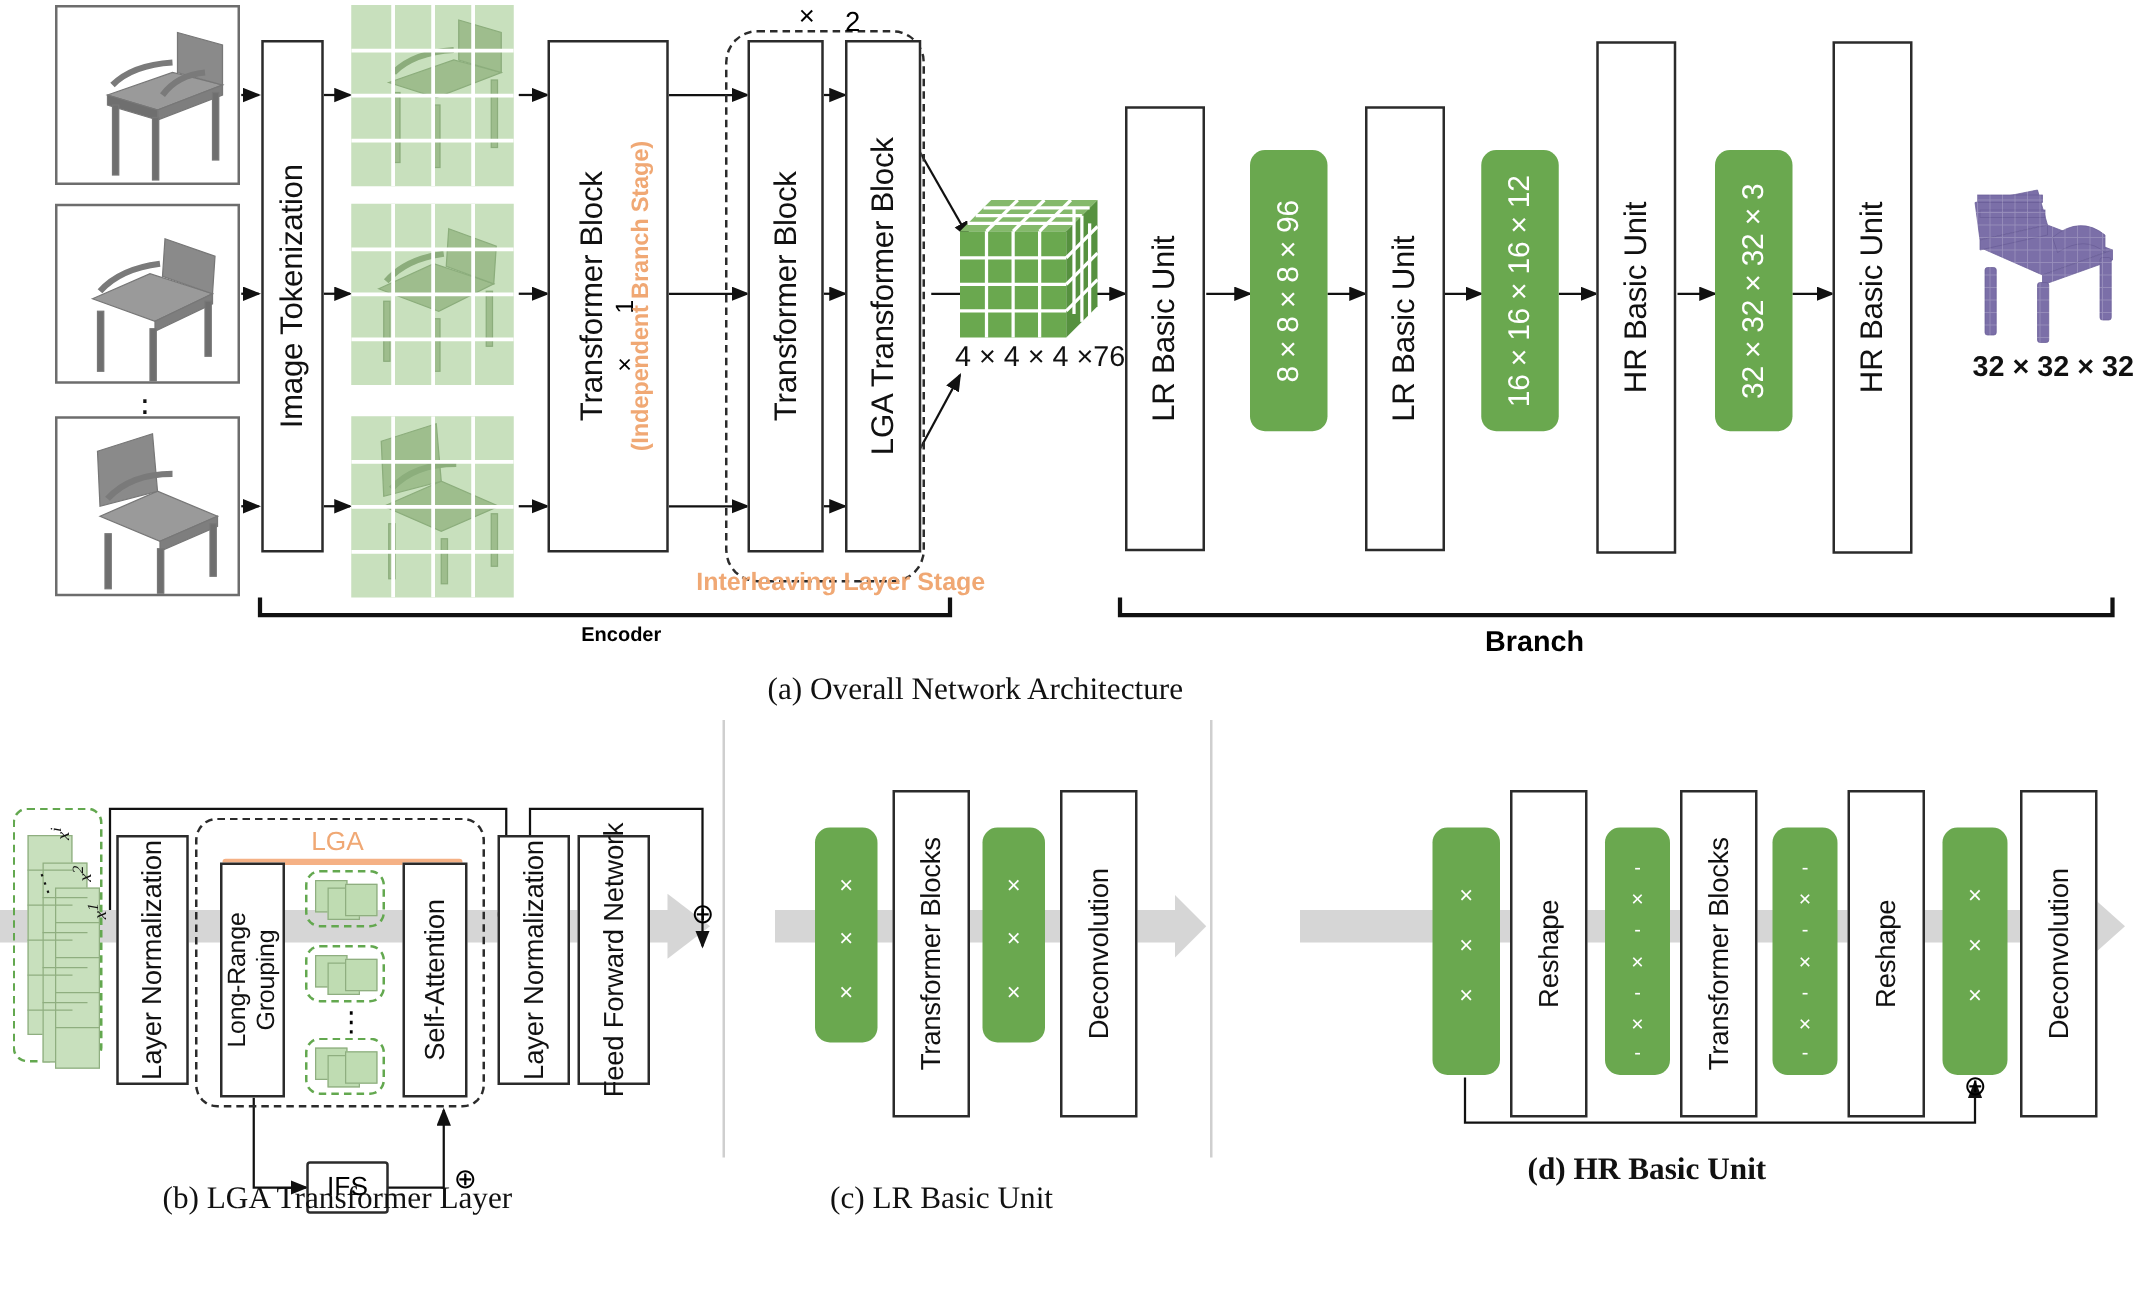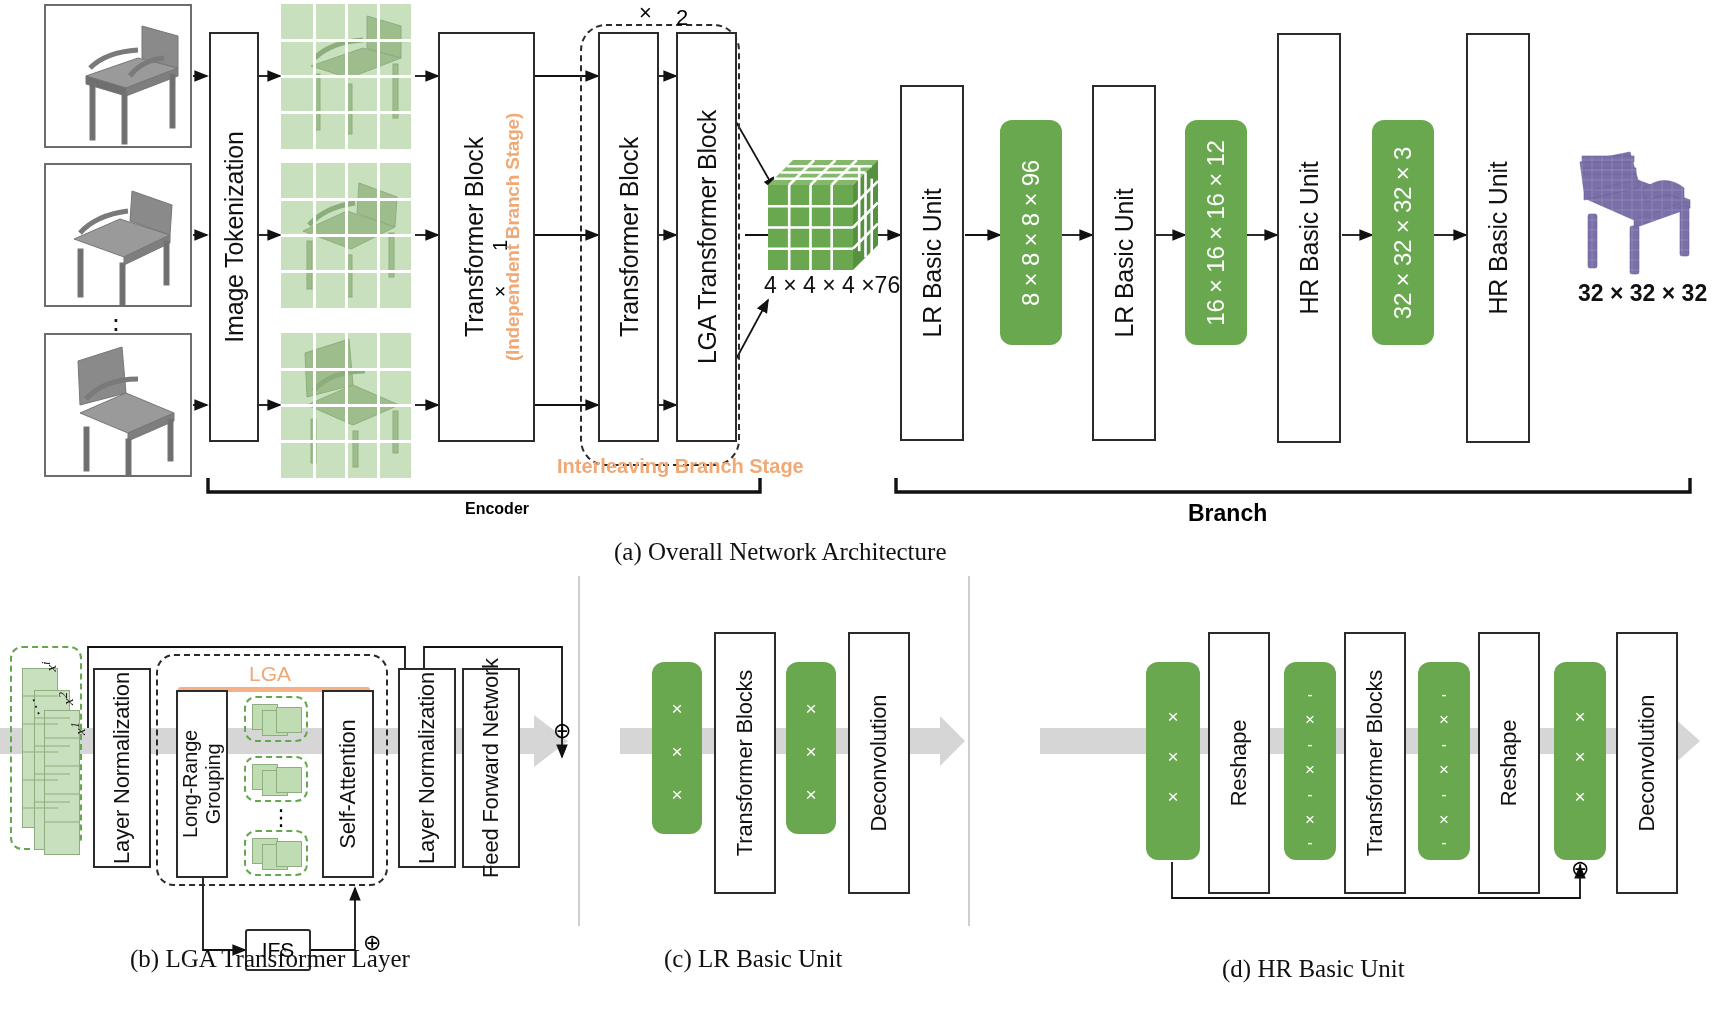--- a/index.html
+++ b/index.html
@@ -191,21 +191,21 @@
 <div class="dashedbox" style="left:580px;top:24px;width:160px;height:442px;"></div>
 <span class="abs" style="left:639px;top:0px;font-size:22px;">×</span>
 <span class="abs" style="left:676px;top:5px;font-size:22px;">2</span>
 
 <div class="box" style="left:598px;top:32px;width:61px;height:410px;">
   <div class="vlabel">Transformer Block</div>
 </div>
 <div class="box" style="left:676px;top:32px;width:61px;height:410px;">
   <div class="vlabel">LGA Transformer Block</div>
 </div>
-<div class="abs bold orange" style="left:557px;top:455px;font-size:20px;">Interleaving Branch Stage</div>
+<div class="abs bold orange" style="left:557px;top:455px;font-size:20px;">Interleaving Layer Stage</div>
 
 <div class="abs" style="left:768px;top:160px;width:110px;height:110px;">
   <svg width="110" height="110" viewBox="0 0 110 110">
     <g>
       <polygon points="0,25 85,25 85,110 0,110" fill="#6aa84f"></polygon>
       <polygon points="0,25 25,0 110,0 85,25" fill="#84b96b"></polygon>
       <polygon points="85,25 110,0 110,85 85,110" fill="#56913f"></polygon>
       <g stroke="#ffffff" stroke-width="2.6">
         <line x1="21.2" y1="25" x2="21.2" y2="110"></line>
           <line x1="42.5" y1="25" x2="42.5" y2="110"></line>
@@ -498,13 +498,13 @@
   <div class="vlabel sm">Deconvolution</div>
 </div>
 
 <svg width="1714" height="1032">
   <g stroke="#111" stroke-width="1.8" fill="none">
     <path d="M1172 862 L1172 898 L1580 898 L1580 866" marker-end="url(#ah)"></path>
   </g>
 </svg>
 <div class="abs" style="left:1571px;top:856px;font-size:22px;">⊕</div>
 
-<div class="caption" style="left:1222px;top:955px;">(d) HR Basic Unit</div>
+<div class="caption" style="left:1222px;top:922px;font-weight:bold;">(d) HR Basic Unit</div>
 
 </body></html>

